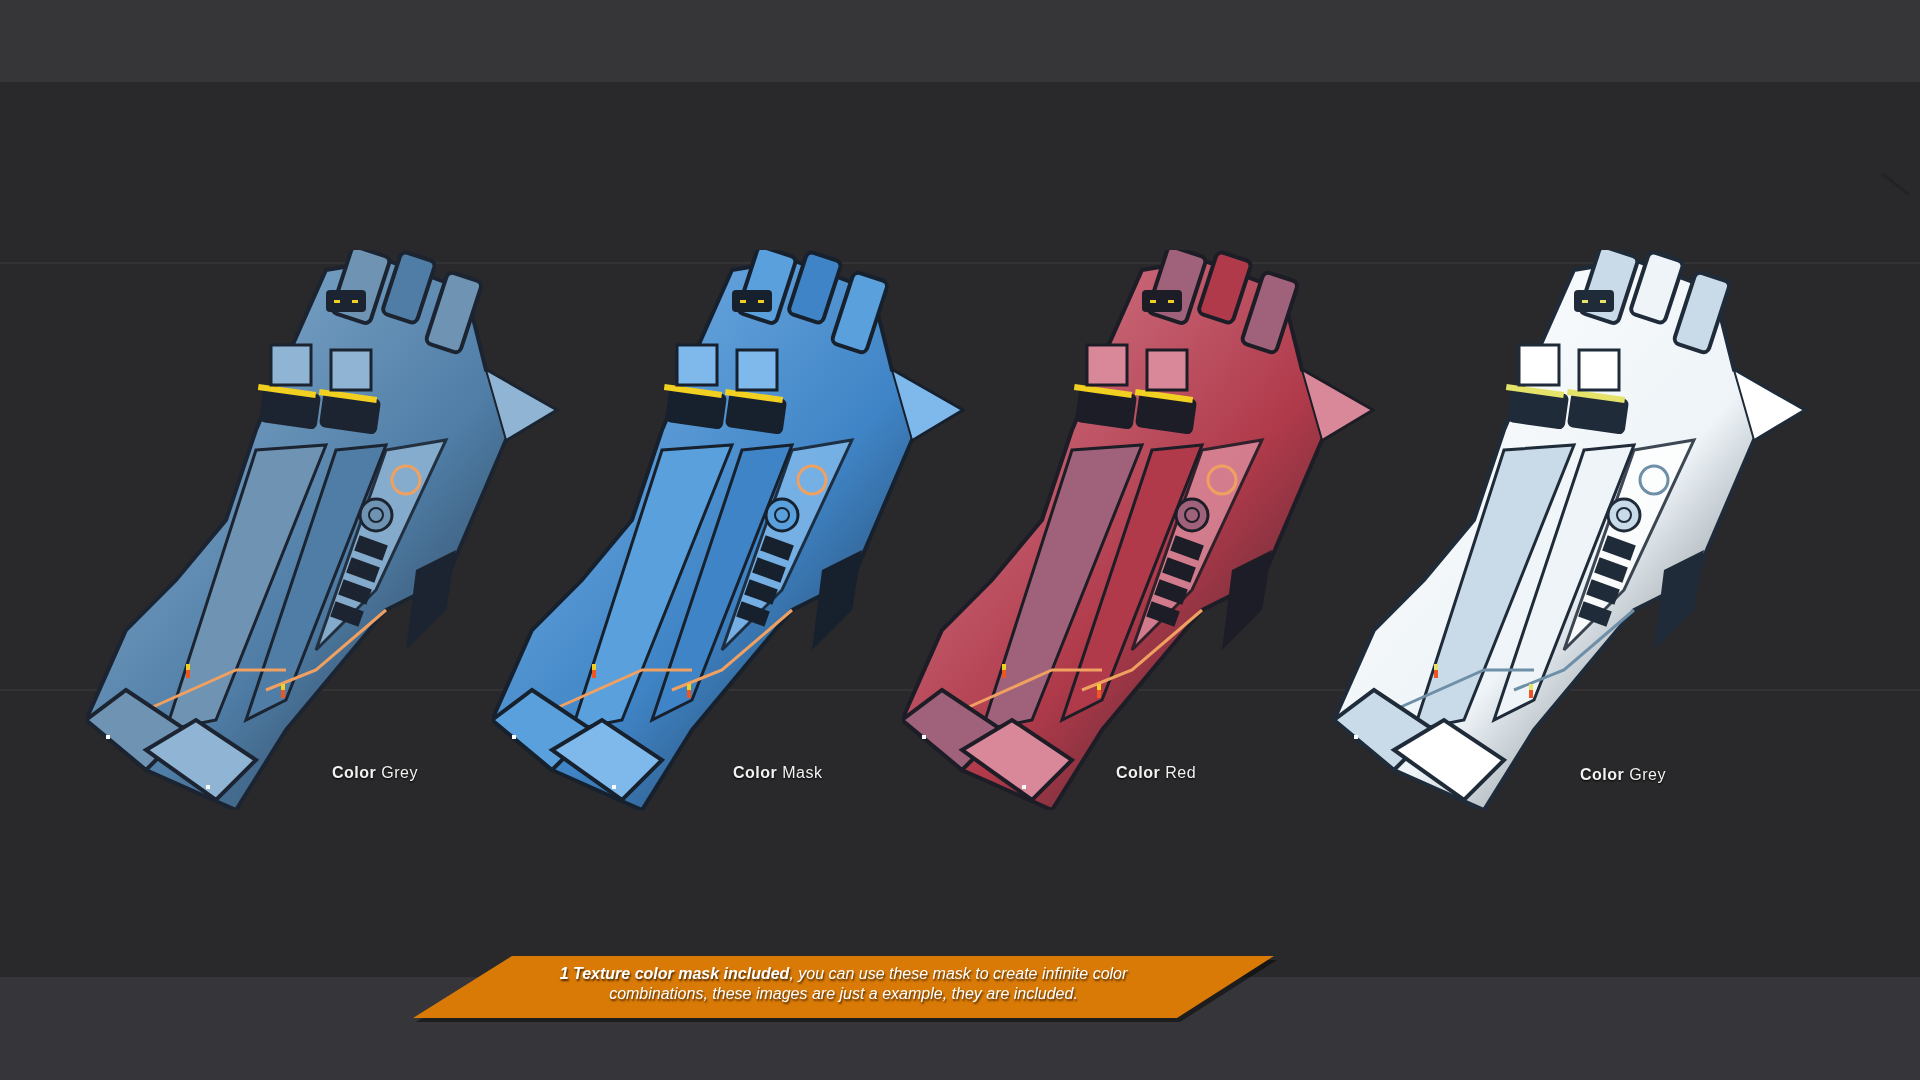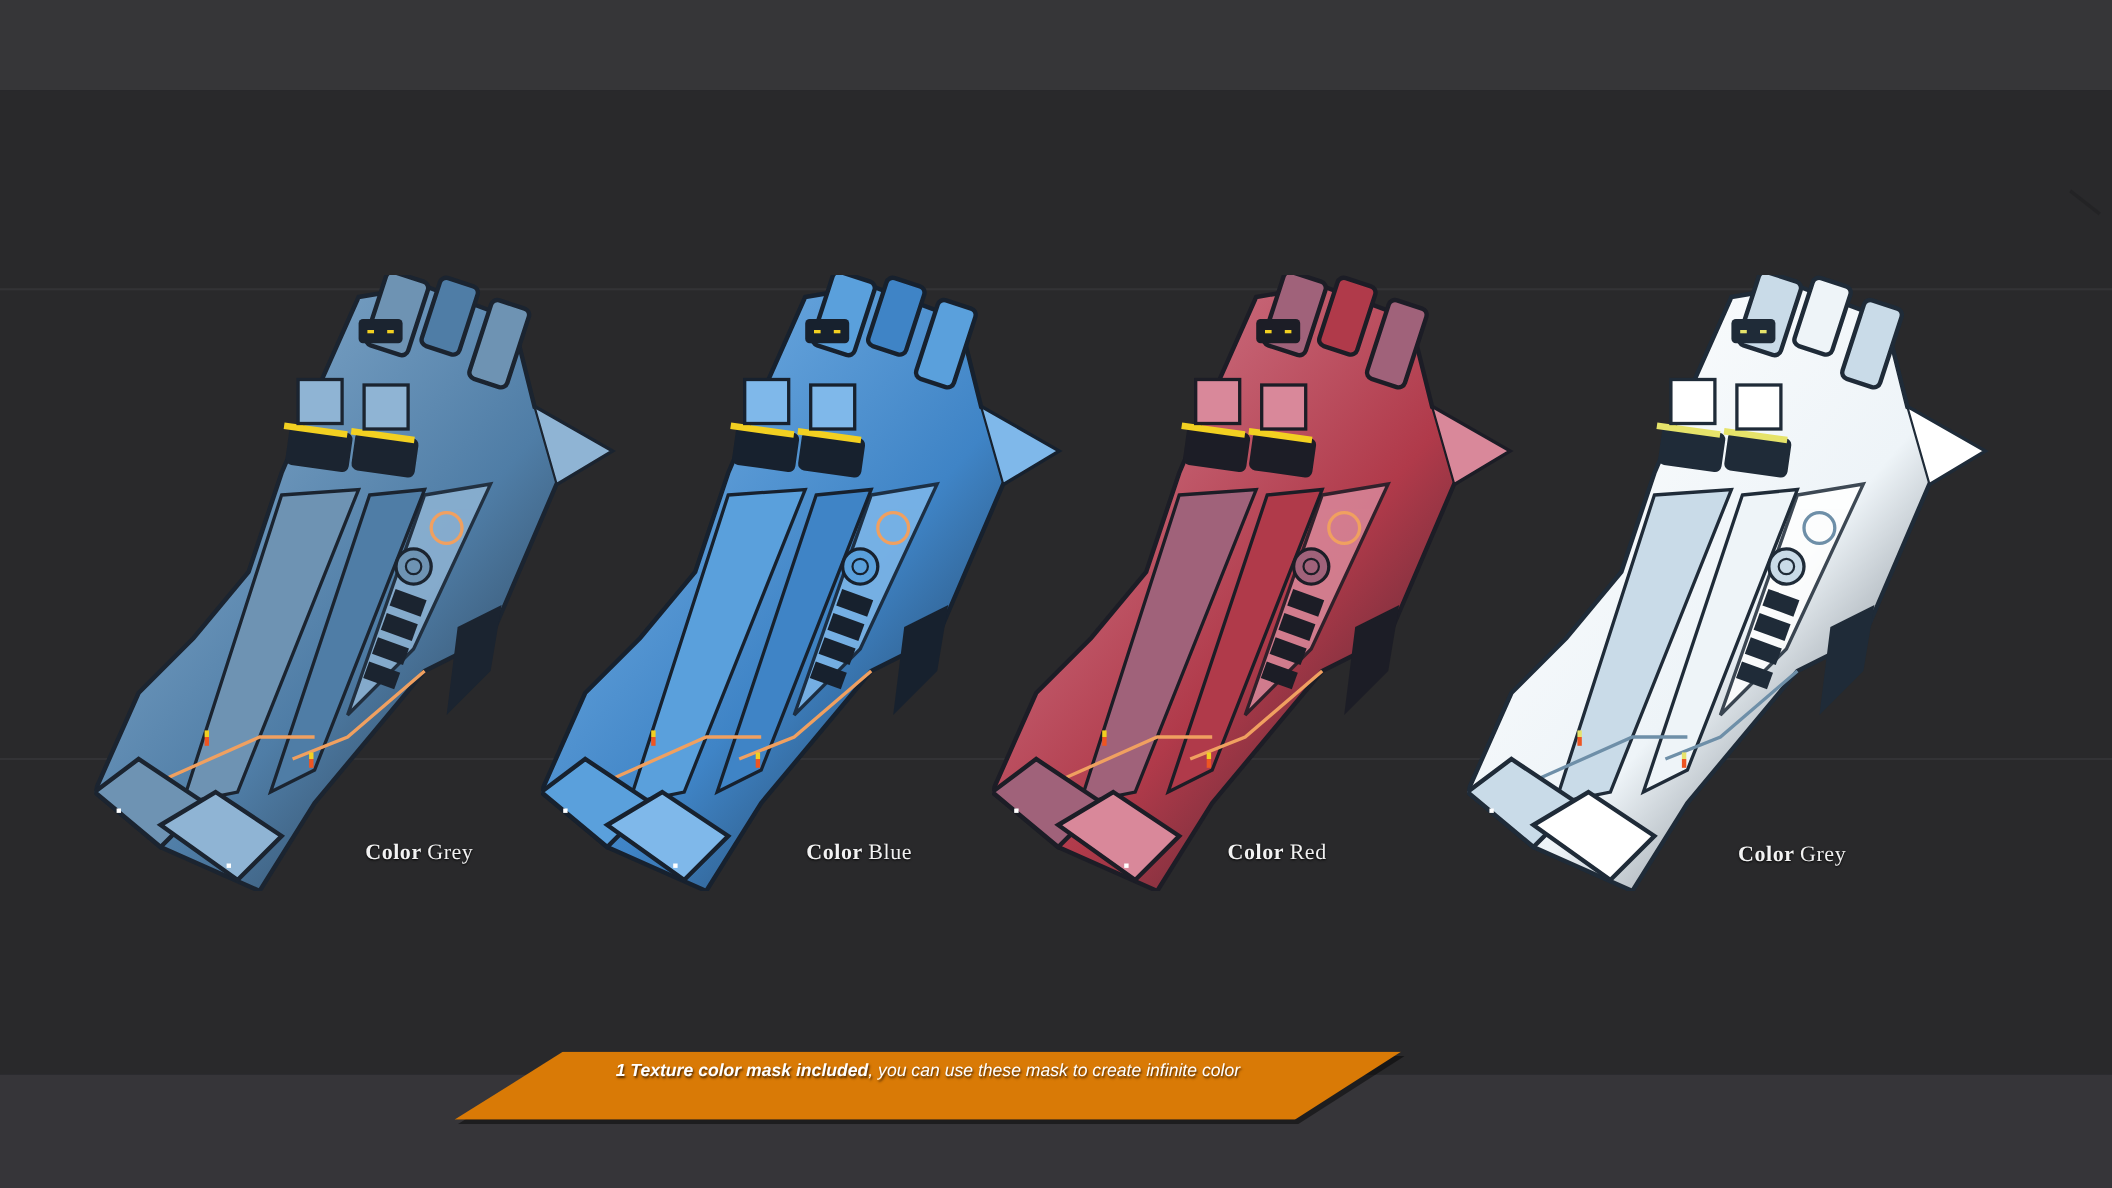--- a/index.html
+++ b/index.html
@@ -11,22 +11,22 @@
   .band-top { position:absolute; left:0; top:0; width:1920px; height:82px; background:#363638; }
   .band-mid { position:absolute; left:0; top:82px; width:1920px; height:895px; background:#29292b; }
   .hline { position:absolute; left:0; width:1920px; height:2px; background:#333336; }
   .band-bottom { position:absolute; left:0; top:977px; width:1920px; height:103px; background:#363539; }
   .corner-mark { position:absolute; left:1882px; top:172px; width:34px; height:3px; background:#222224; transform:rotate(38deg); transform-origin:left center; opacity:0.8; }
 
   .ship { position:absolute; top:250px; width:520px; height:560px; }
   .ship svg { width:100%; height:100%; display:block; }
 
   .label {
-    position:absolute; top:764px; color:#f2f2f2; font-size:20px; letter-spacing:0.5px;
-    font-family:Liberation Serif, serif; text-shadow:0 1px 2px #000;
+    position:absolute; top:764px; color:#f2f2f2; font-size:16px; letter-spacing:0.5px;
+    font-family:Liberation Sans, sans-serif; text-shadow:0 1px 2px #000;
     white-space:nowrap;
   }
   .label .k { font-weight:bold; }
   .label .v { font-weight:normal; margin-left:5px; }
 
   .banner {
     position:absolute; left:413px; top:956px; width:861px; height:62px;
     background:#d97a06;
     clip-path:polygon(99px 0, 861px 0, 764px 62px, 0 62px);
     filter:drop-shadow(2px 3px 3px rgba(0,0,0,0.6));
@@ -272,26 +272,27 @@
       <rect x="100" y="414" width="4" height="6" fill="#e6e36a"></rect>
   <rect x="195" y="440" width="4" height="8" fill="#e52"></rect>
       <rect x="195" y="434" width="4" height="6" fill="#e6e36a"></rect>
 </svg>
   </div>
 
 <div class="label" style="left:332px">
   <span class="k">Color</span><span class="v">Grey</span>
 </div>
 <div class="label" style="left:733px">
-  <span class="k">Color</span><span class="v">Blue</span>
+  <span class="k">Color</span><span class="v">Mask</span>
 </div>
 <div class="label" style="left:1116px">
   <span class="k">Color</span><span class="v">Red</span>
 </div>
 <div class="label" style="left:1580px; top:766px">
   <span class="k">Color</span><span class="v">Grey</span>
 </div>
 
 <div class="banner-shadow"></div>
 <div class="banner"></div>
 <div class="banner-text">
   <div><b>1 Texture color mask included</b><span>, you can use these mask to create infinite color</span></div>
+  <div>combinations, these images are just a example, they are included.</div>
 </div>
 
 </body></html>

